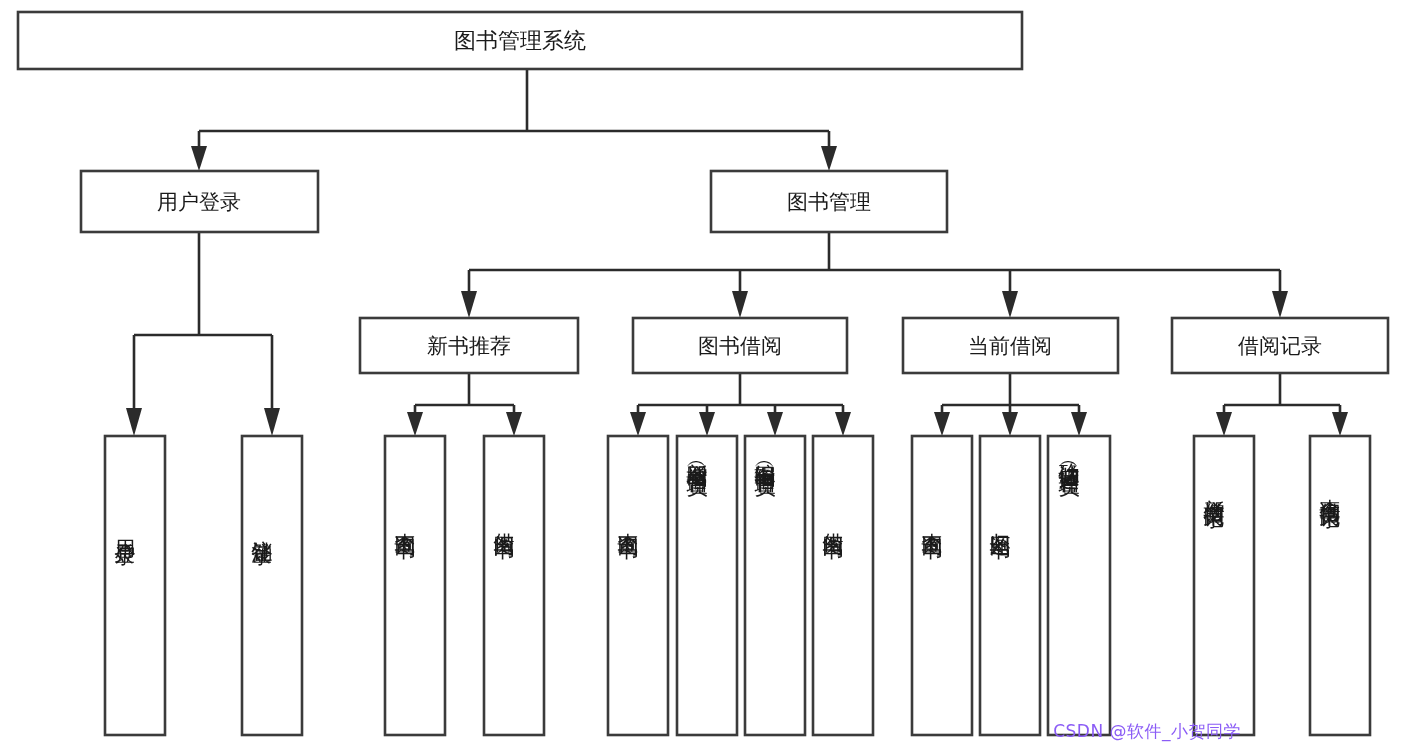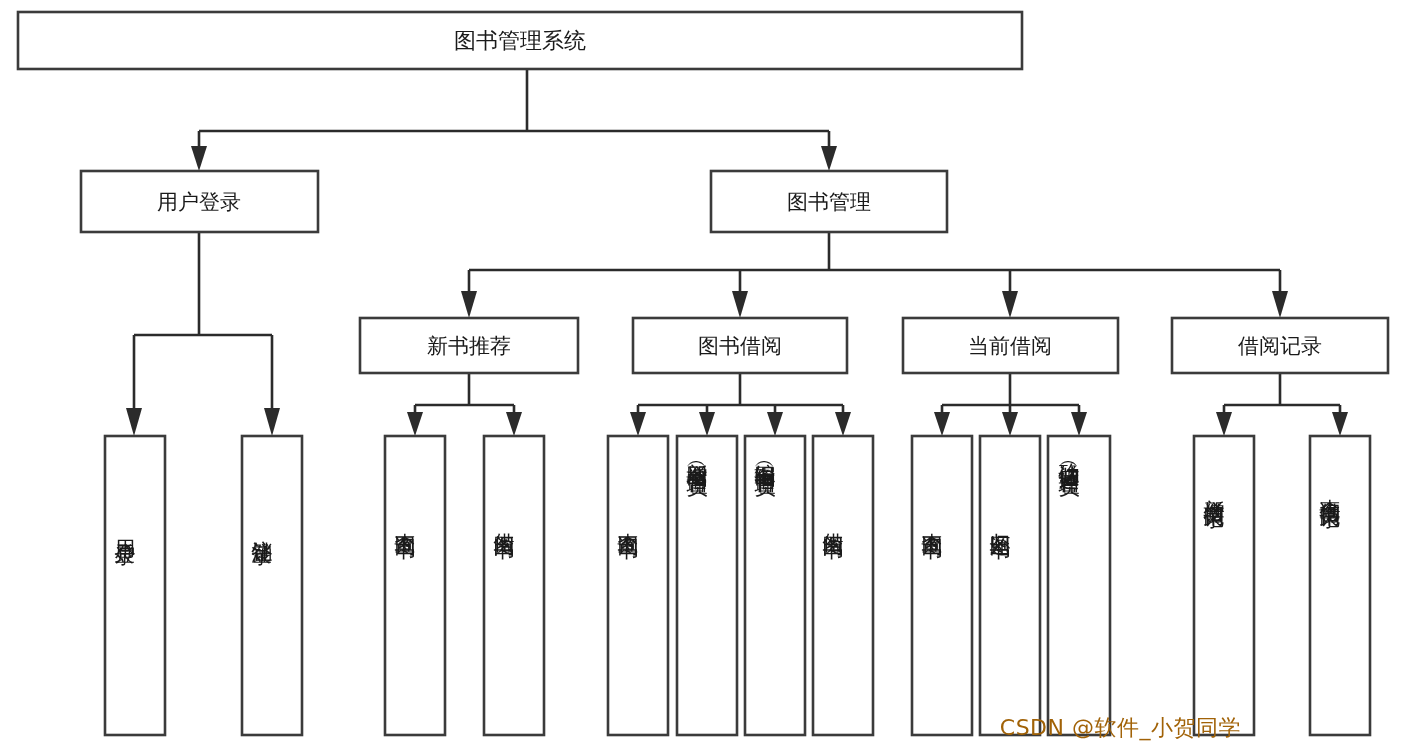--- a/index.html
+++ b/index.html
@@ -68,22 +68,22 @@
     color: #1a1a1a;
     white-space: nowrap;
     text-align: left;
     pointer-events: none;
   }
   #watermark {
     position: absolute;
     right: 8px;
     bottom: 4px;
     font-family: "DejaVu Sans", "Liberation Sans", sans-serif;
-    font-size: 22px;
-    color: #a16207;
+    font-size: 17px;
+    color: #8b5cf6;
     letter-spacing: 0.5px;
     white-space: nowrap;
     margin-top: 13px;
   }
 </style>
 </head>
 <body>
 
 <div id="diagram-root">
 

